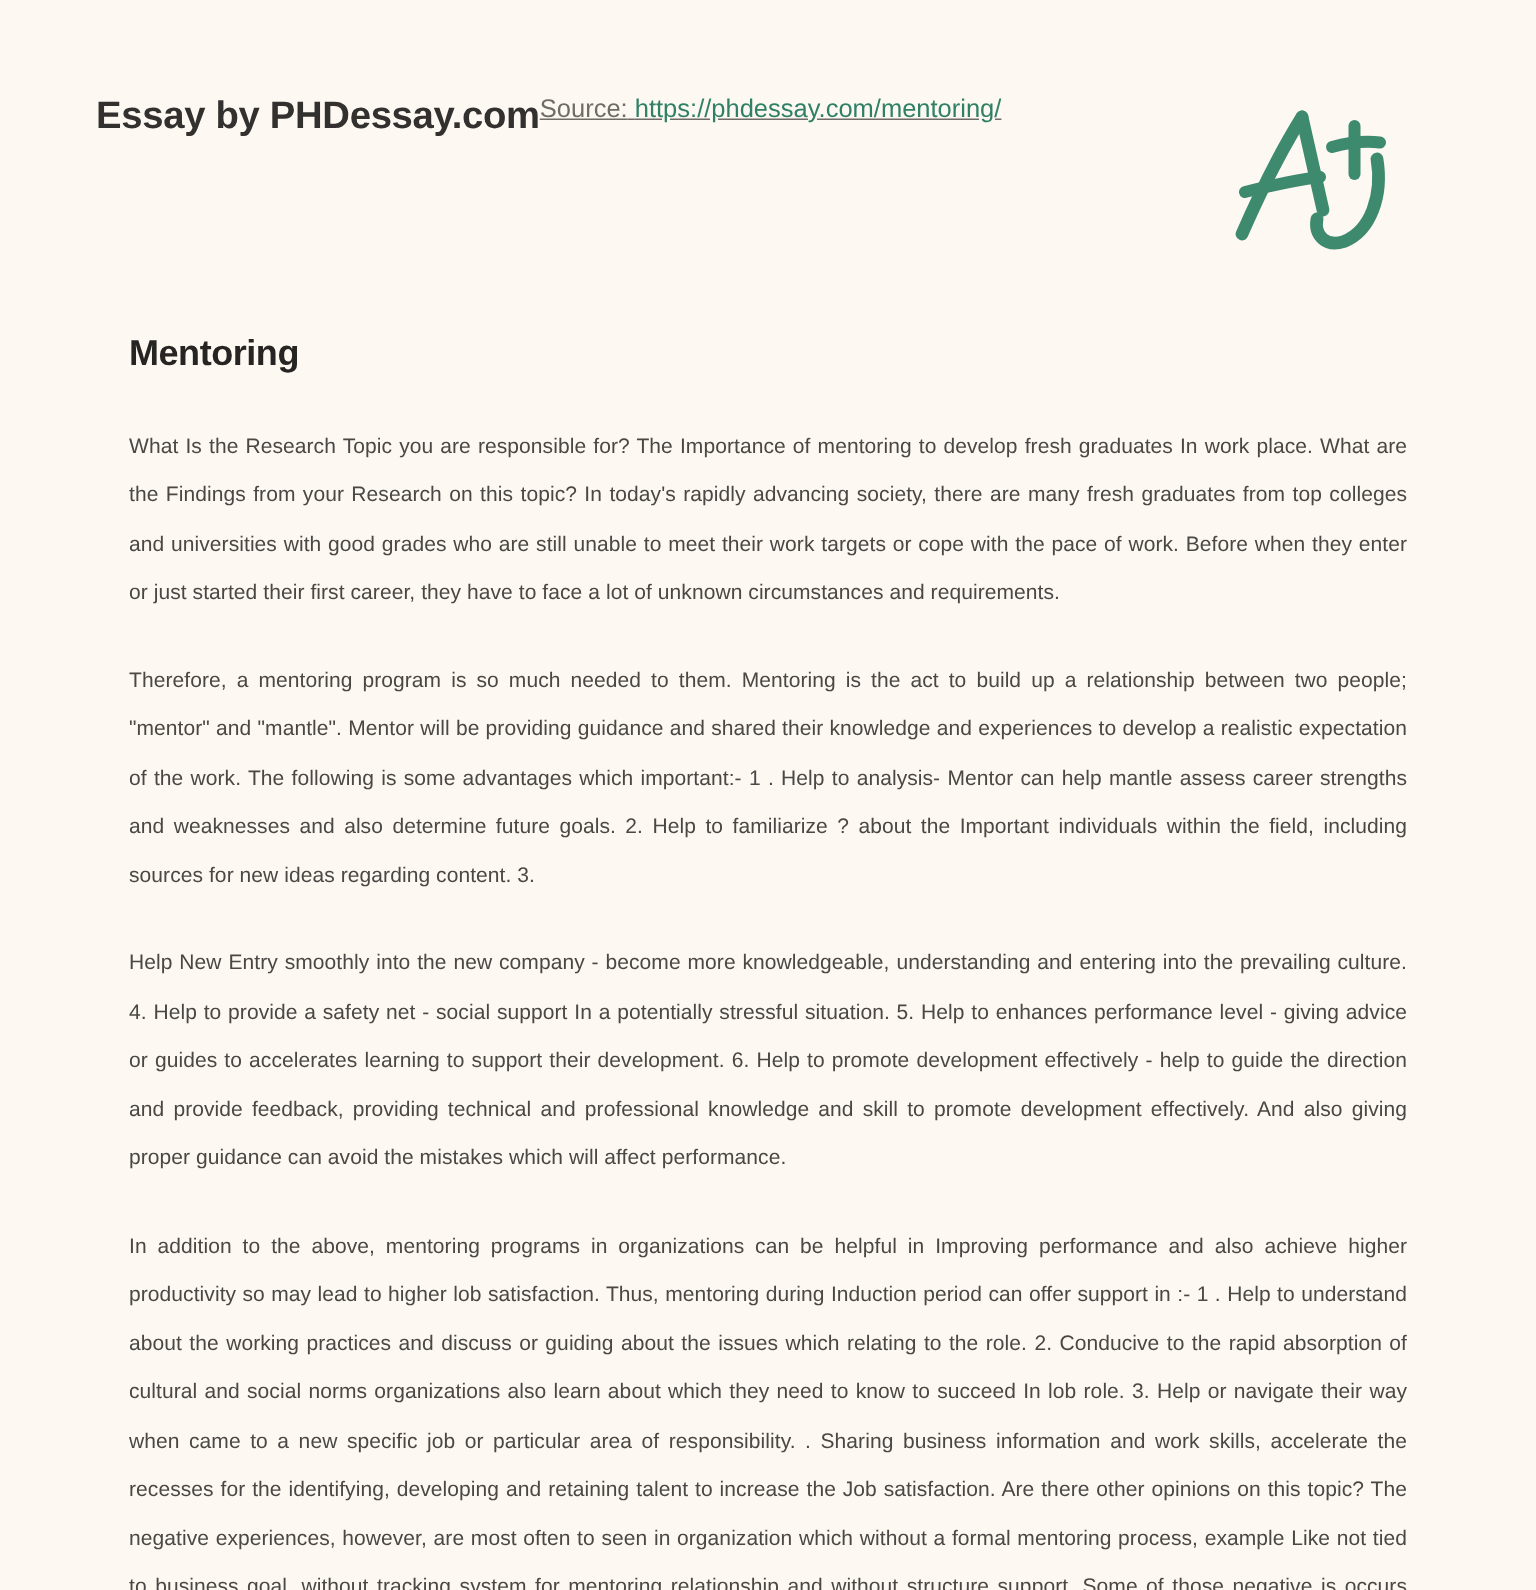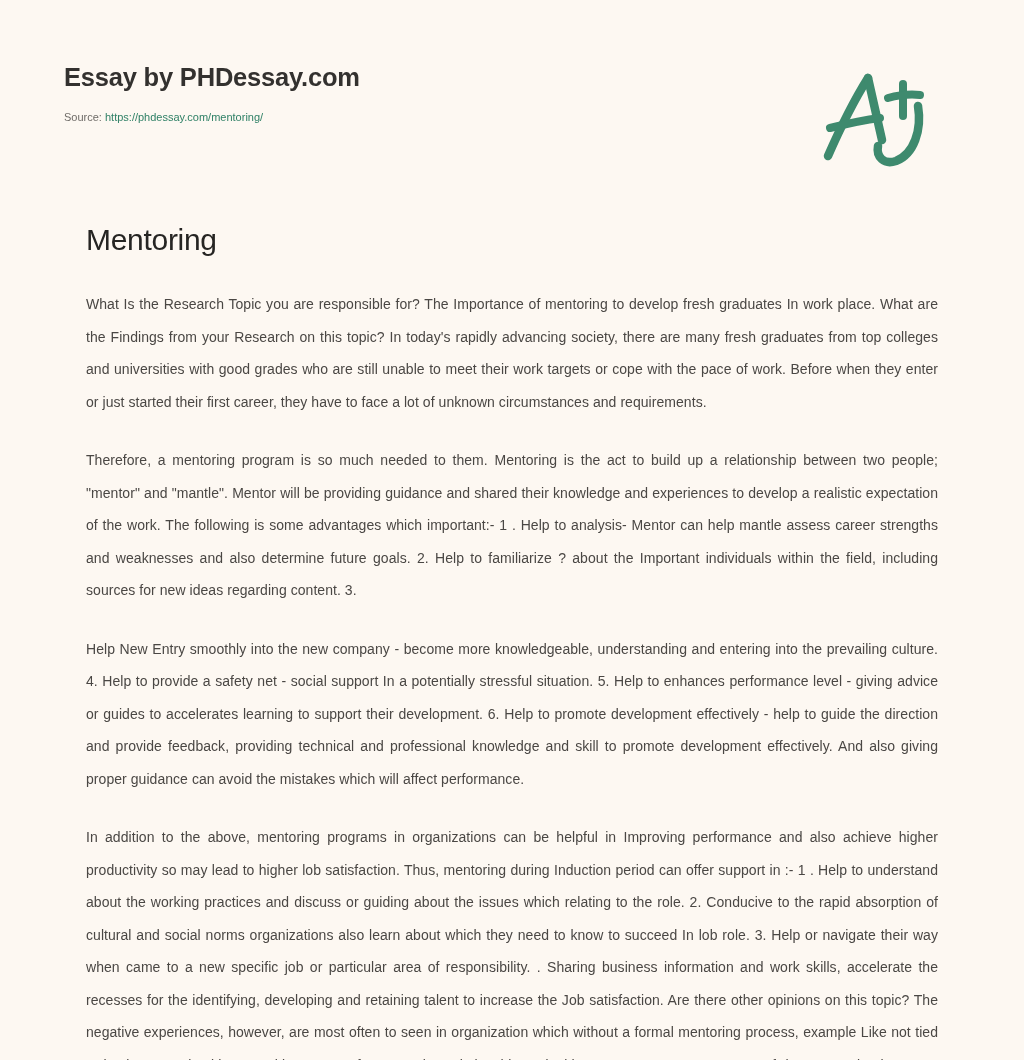--- a/index.html
+++ b/index.html
@@ -33,39 +33,40 @@
     width: 1024px;
     height: 186px;
     padding: 62px 64px 0 64px;
     display: flex;
     align-items: flex-start;
     justify-content: space-between;
   }
 
   .header-left {
     display: flex;
-    flex-direction: column;
+    flex-direction: row;
     gap: 0;
   }
 
   .essay-by {
     font-size: 25.5px;
     font-weight: bold;
     color: #33312f;
     letter-spacing: -0.2px;
     line-height: 1.25;
     margin: 0 0 16px 0;
     white-space: nowrap;
   }
 
   .source-line {
-    font-size: 11px;
+    font-size: 17px;
     color: #6f6c68;
     line-height: 1.3;
     white-space: nowrap;
+    text-decoration: underline;
   }
 
   .source-label { color: #6f6c68; }
 
   .source-url {
     color: #2f8066;
     text-decoration: none;
   }
 
   .brand-logo {
@@ -79,22 +80,22 @@
   
   .article {
     position: absolute;
     left: 0;
     top: 186px;
     width: 1024px;
     padding: 0 86px;
   }
 
   .article-title {
-    font-size: 30px;
-    font-weight: normal;
+    font-size: 24px;
+    font-weight: bold;
     color: #262523;
     letter-spacing: -0.3px;
     margin: 36px 0 30px 0;
     line-height: 1.2;
   }
 
   .para {
     font-size: 14px;
     line-height: 32.5px;
     color: #4a4744;

